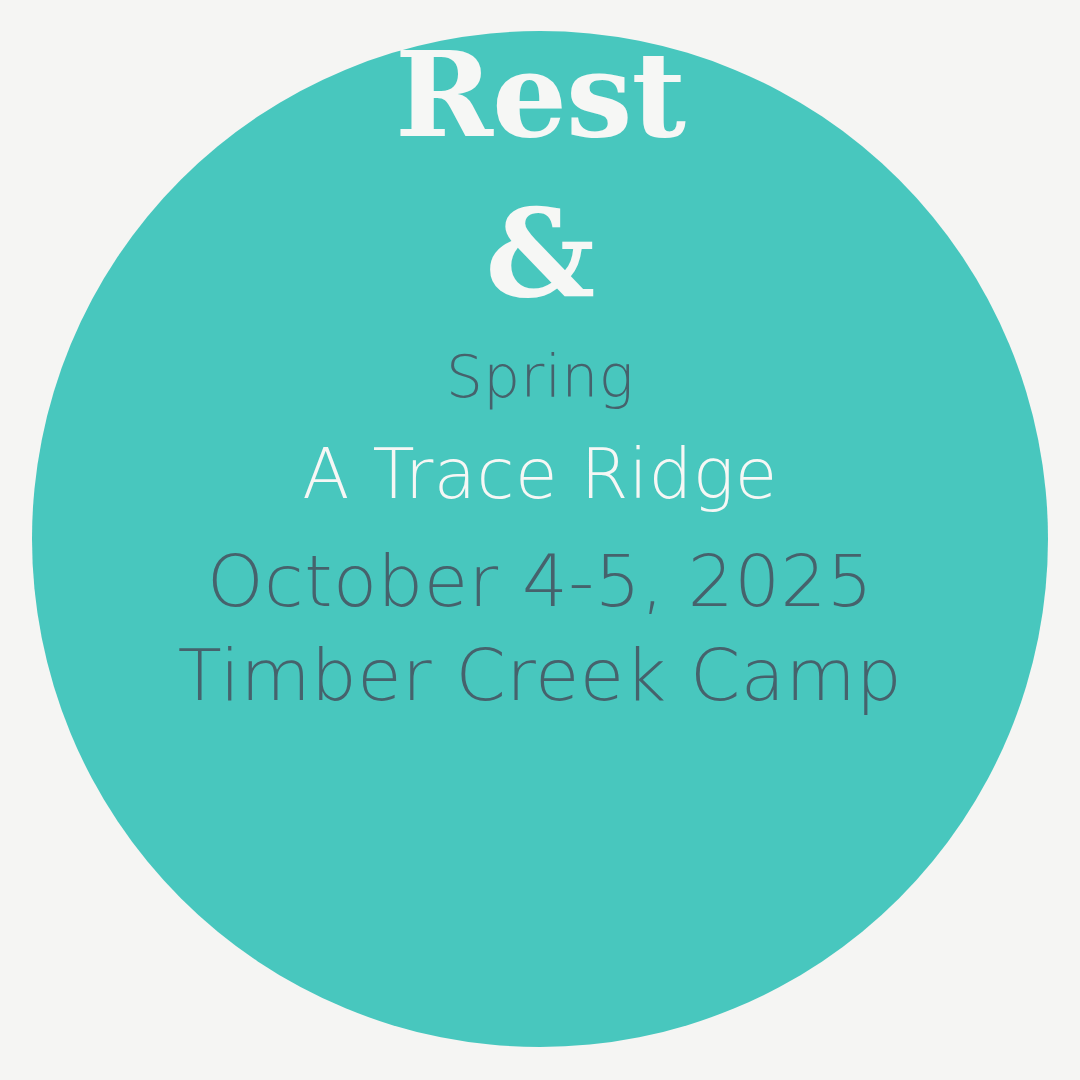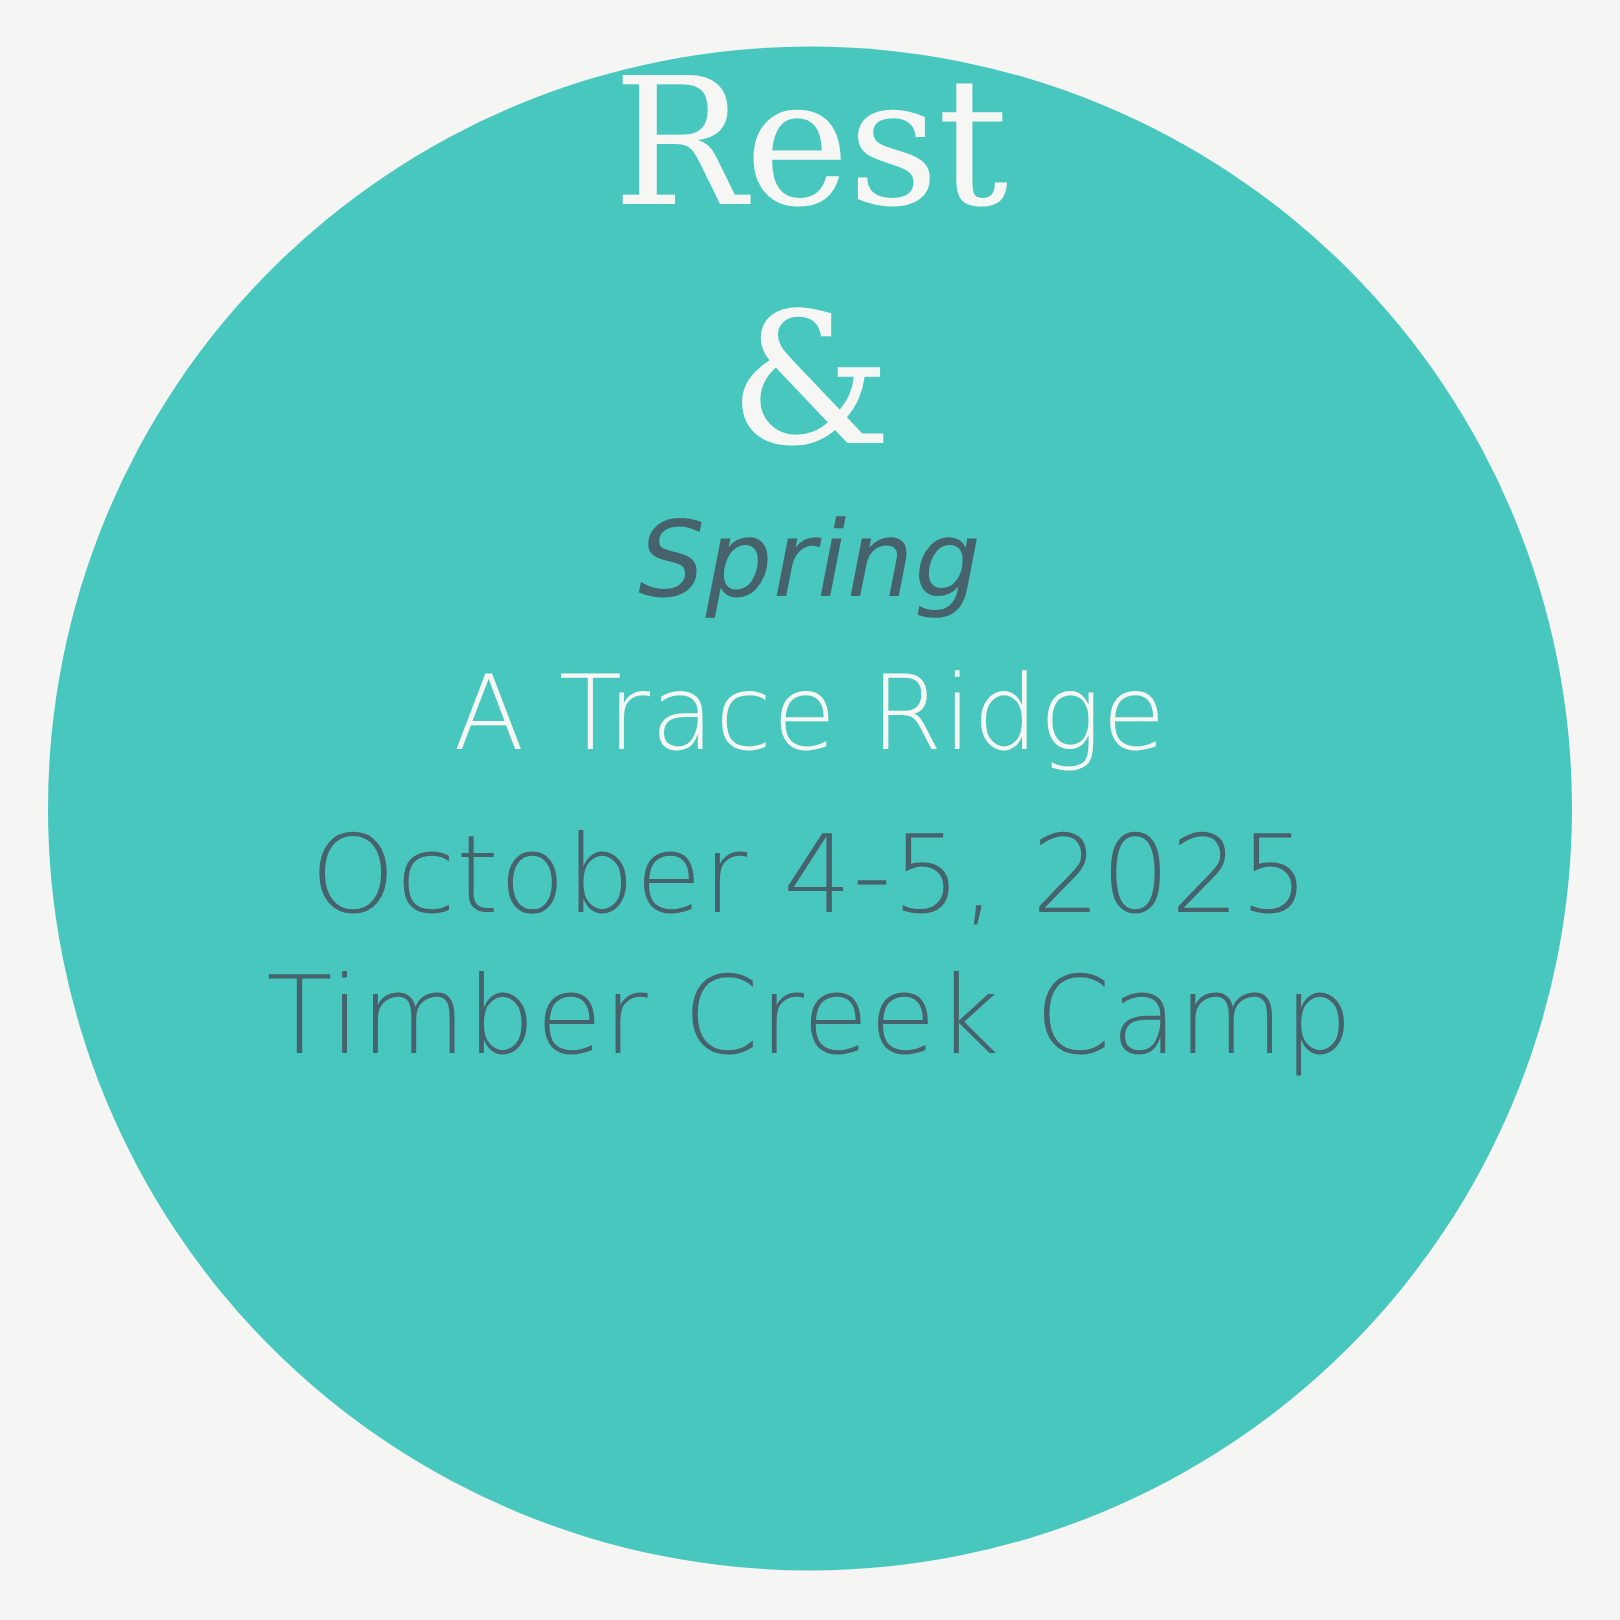--- a/index.html
+++ b/index.html
@@ -50,21 +50,21 @@
   .line {
     display: block;
     width: 100%;
     white-space: nowrap;
     line-height: 1;
   }
 
   
   .headline {
     font-family: "DejaVu Serif", "Liberation Serif", serif;
-    font-weight: 400;
+    font-weight: 700;
     color: #f6f7f5;
     letter-spacing: -0.5px;
   }
 
   .line-rest {
     font-size: 118px;
     margin-top: 36px;
     letter-spacing: -1px;
   }
 
@@ -83,23 +83,22 @@
   .subhead {
     font-family: "DejaVu Sans", "Liberation Sans", sans-serif;
     font-weight: 300;
     letter-spacing: 0.5px;
   }
 
   .slate  { color: #46626c; }
   .ivory  { color: #f6f7f5; }
 
   .line-spring {
-    font-size: 70px;
-    margin-top: 24px;
-    font-style: italic;
+    font-size: 58px;
+    margin-top: 34px;
   }
 
   .line-retreat {
     font-size: 86px;
     margin-top: 30px;
   }
 
   .line-org1 {
     font-size: 69px;
     margin-top: 34px;

